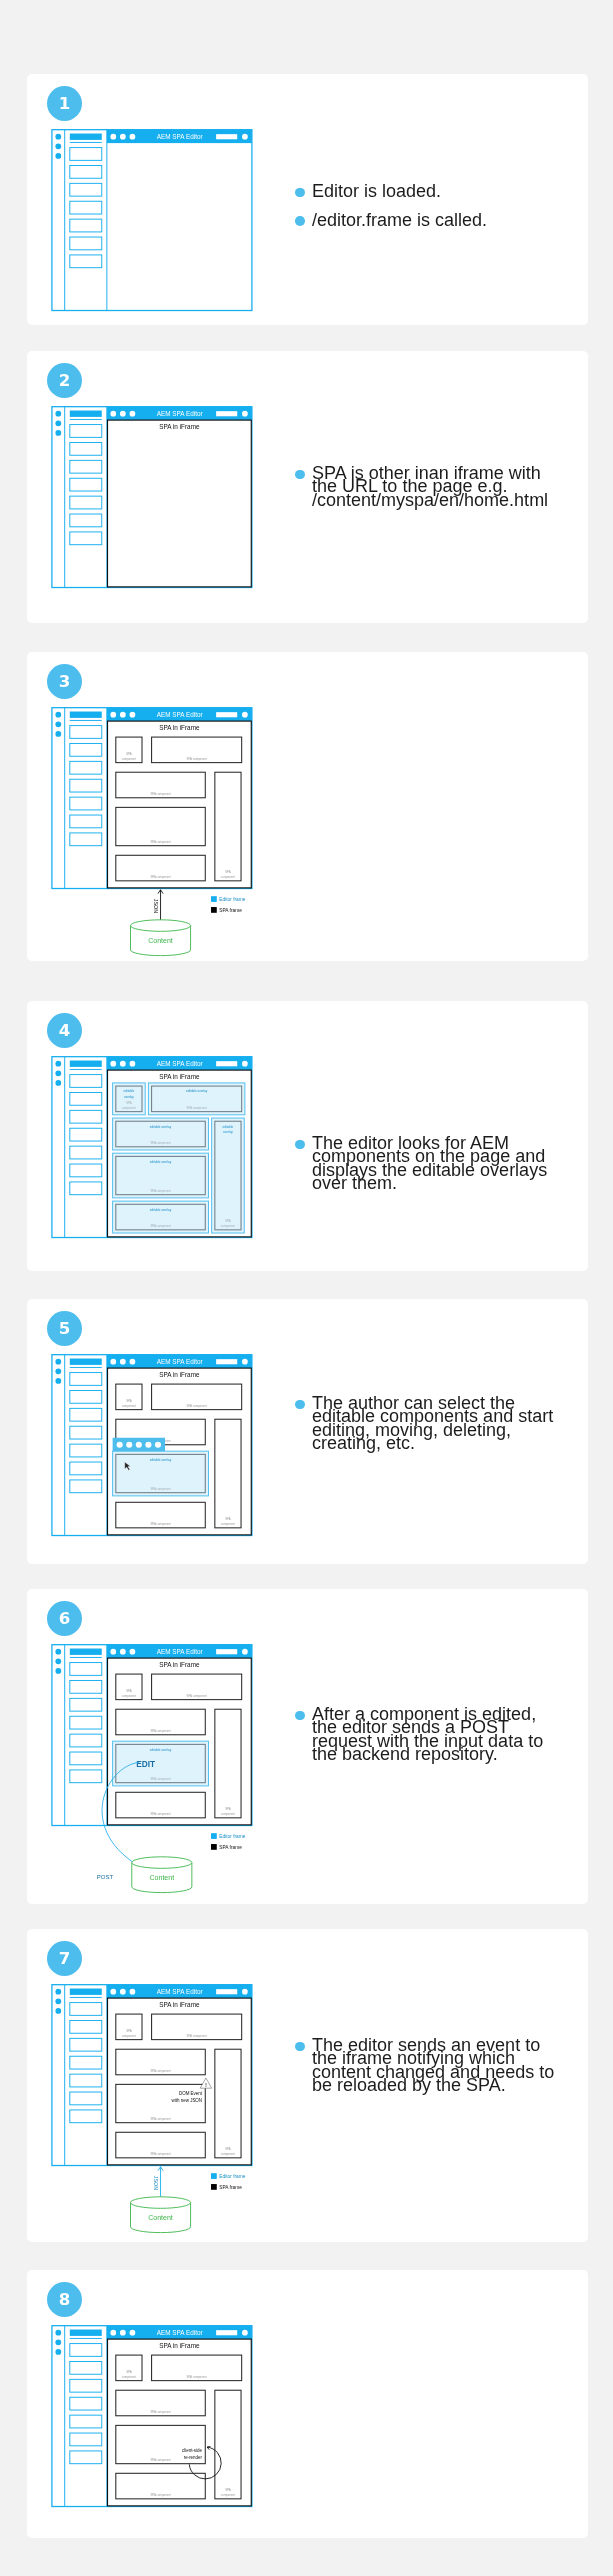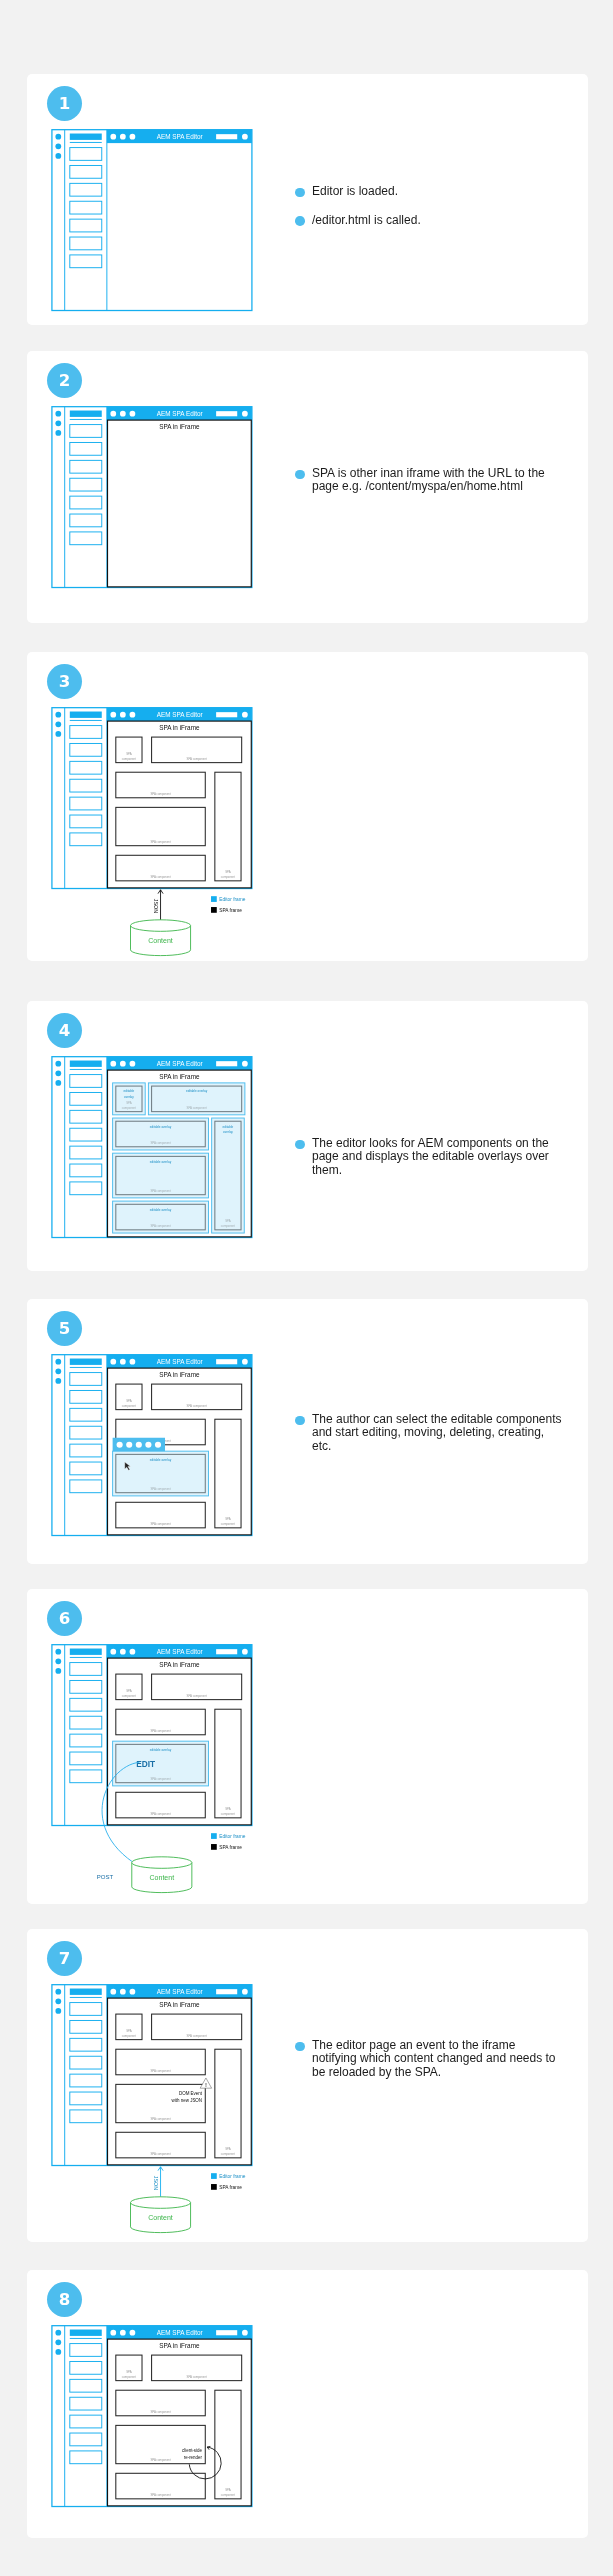--- a/index.html
+++ b/index.html
@@ -15,21 +15,21 @@
   .badge {
     position: absolute; left: 20px; top: 11.5px;
     width: 35px; height: 35px; border-radius: 50%;
     background: #4dbdee; color: #fff;
     font-family: "DejaVu Sans", sans-serif; font-weight: bold; font-size: 16.6px;
     display: flex; align-items: center; justify-content: center;
   }
   .diagram { position: absolute; left: 0; top: 0; }
   .desc {
     position: absolute; left: 267px; width: 268px;
-    font-family: "Liberation Sans", sans-serif; font-size: 12px; line-height: 13.4px;
+    font-family: "Liberation Sans", sans-serif; font-size: 18px; line-height: 13.4px;
     color: #1c1c1c;
   }
   .desc .item { position: relative; padding-left: 18px; margin-bottom: 15.3px; }
   .desc .item::before {
     content: ""; position: absolute; left: 1.3px; top: 2.6px;
     width: 9.6px; height: 9.6px; border-radius: 50%; background: #4dbdee;
   }
   svg text { font-family: "Liberation Sans", sans-serif; }
 </style>
 </head>
@@ -57,21 +57,21 @@
         <circle cx="135" cy="98" r="4.5" fill="#fff"></circle>
         <circle cx="150" cy="98" r="4.5" fill="#fff"></circle>
         <circle cx="165" cy="98" r="4.5" fill="#fff"></circle>
         <text x="239" y="102" font-size="10" fill="#fff" text-anchor="middle">AEM SPA Editor</text>
         <rect x="296" y="94" width="33" height="8" fill="#fff"></rect>
         <circle cx="341" cy="98" r="4.5" fill="#fff"></circle>
       </svg>
       <div class="badge">1</div>
       <div class="desc" style="top:111px">
         <div class="item"><span>Editor is loaded.</span></div>
-        <div class="item"><span>/editor.html is called.</span></div>
+        <div class="item"><span>/editor.frame is called.</span></div>
       </div>
     </section>
     <section class="card" style="top: 351px; height: 272px;">
       <svg class="diagram" width="561" height="243" viewBox="0 0 878 380">
         <rect x="39" y="87" width="313" height="283" fill="#fff" stroke="#15aeef" stroke-width="2"></rect>
         <line x1="59" y1="87" x2="59" y2="370" stroke="#15aeef" stroke-width="1.5"></line>
         <circle cx="49" cy="98" r="4.5" fill="#15aeef"></circle>
         <circle cx="49" cy="113" r="4.5" fill="#15aeef"></circle>
         <circle cx="49" cy="128" r="4.5" fill="#15aeef"></circle>
         <line x1="125" y1="87" x2="125" y2="370" stroke="#15aeef" stroke-width="1.5"></line>
@@ -278,21 +278,21 @@
         <circle cx="205" cy="228" r="4.8" fill="#fff"></circle>
         <path d="M153 255 l0 11 l3 -3 l3 5 l2 -1 l-3 -5 l4 0 z" fill="#222" stroke="#fff" stroke-width="0.6"></path>
         <g>
     <rect x="288" y="382" width="9" height="9" fill="#15aeef"></rect>
     <text x="301" y="390" font-size="7.5" fill="#1b8fc6">Editor frame</text>
     <rect x="288" y="399" width="9" height="9" fill="#000"></rect>
     <text x="301" y="407" font-size="7.5" fill="#111">SPA frame</text>
   </g>
       </svg>
       <div class="badge">5</div>
-      <div class="desc" style="top:114px">
+      <div class="desc" style="top:98px">
         <div class="item"><span>The author can select the editable components and start editing, moving, deleting, creating, etc.</span></div>
       </div>
     </section>
     <section class="card" style="top: 1589px; height: 315px;">
       <svg class="diagram" width="561" height="312" viewBox="0 0 878 488">
         <rect x="39" y="87" width="313" height="283" fill="#fff" stroke="#15aeef" stroke-width="2"></rect>
         <line x1="59" y1="87" x2="59" y2="370" stroke="#15aeef" stroke-width="1.5"></line>
         <circle cx="49" cy="98" r="4.5" fill="#15aeef"></circle>
         <circle cx="49" cy="113" r="4.5" fill="#15aeef"></circle>
         <circle cx="49" cy="128" r="4.5" fill="#15aeef"></circle>
@@ -341,20 +341,23 @@
         <path d="M176 271 C 120 277, 70 387, 197 445" fill="none" stroke="#2bb0ec" stroke-width="1.4"></path>
         <path d="M191 440 L198 445 L190 449" fill="none" stroke="#2bb0ec" stroke-width="1.4"></path>
         <text x="109" y="454" font-size="9.5" fill="#1b6fa6">POST</text>
         <g>
     <path d="M164 428 L164 466 A 47 9 0 0 0 258 466 L258 428" fill="#fff" stroke="#3cb54a" stroke-width="1.4"></path>
     <ellipse cx="211" cy="428" rx="47" ry="9" fill="#fff" stroke="#3cb54a" stroke-width="1.4"></ellipse>
     <text x="211" y="455" font-size="11" fill="#3cb54a" text-anchor="middle">Content</text>
   </g>
       </svg>
       <div class="badge">6</div>
+      <div class="desc" style="top:119px">
+        <div class="item"><span>After a component is edited, the editor sends a POST request with the input data to the backend repository.</span></div>
+      </div>
     </section>
     <section class="card" style="top: 1929px; height: 313px;">
       <svg class="diagram" width="561" height="312" viewBox="0 0 878 488">
         <rect x="39" y="87" width="313" height="283" fill="#fff" stroke="#15aeef" stroke-width="2"></rect>
         <line x1="59" y1="87" x2="59" y2="370" stroke="#15aeef" stroke-width="1.5"></line>
         <circle cx="49" cy="98" r="4.5" fill="#15aeef"></circle>
         <circle cx="49" cy="113" r="4.5" fill="#15aeef"></circle>
         <circle cx="49" cy="128" r="4.5" fill="#15aeef"></circle>
         <line x1="125" y1="87" x2="125" y2="370" stroke="#15aeef" stroke-width="1.5"></line>
         <rect x="67" y="93" width="50" height="10" fill="#15aeef"></rect>
@@ -403,21 +406,21 @@
         <path d="M205 378 L209 372 L213 378" fill="none" stroke="#15aeef" stroke-width="1.4"></path>
         <text transform="translate(199 386) rotate(90)" font-size="8.5" fill="#1b8fc6">JSON</text>
         <g>
     <path d="M162 428 L162 466 A 47 9 0 0 0 256 466 L256 428" fill="#fff" stroke="#3cb54a" stroke-width="1.4"></path>
     <ellipse cx="209" cy="428" rx="47" ry="9" fill="#fff" stroke="#3cb54a" stroke-width="1.4"></ellipse>
     <text x="209" y="455" font-size="11" fill="#3cb54a" text-anchor="middle">Content</text>
   </g>
       </svg>
       <div class="badge">7</div>
       <div class="desc" style="top:110px">
-        <div class="item"><span>The editor page an event to the iframe notifying which content changed and needs to be reloaded by the SPA.</span></div>
+        <div class="item"><span>The editor sends an event to the iframe notifying which content changed and needs to be reloaded by the SPA.</span></div>
       </div>
     </section>
     <section class="card" style="top: 2270px; height: 268px;">
       <svg class="diagram" width="561" height="243" viewBox="0 0 878 380">
         <rect x="39" y="87" width="313" height="283" fill="#fff" stroke="#15aeef" stroke-width="2"></rect>
         <line x1="59" y1="87" x2="59" y2="370" stroke="#15aeef" stroke-width="1.5"></line>
         <circle cx="49" cy="98" r="4.5" fill="#15aeef"></circle>
         <circle cx="49" cy="113" r="4.5" fill="#15aeef"></circle>
         <circle cx="49" cy="128" r="4.5" fill="#15aeef"></circle>
         <line x1="125" y1="87" x2="125" y2="370" stroke="#15aeef" stroke-width="1.5"></line>

